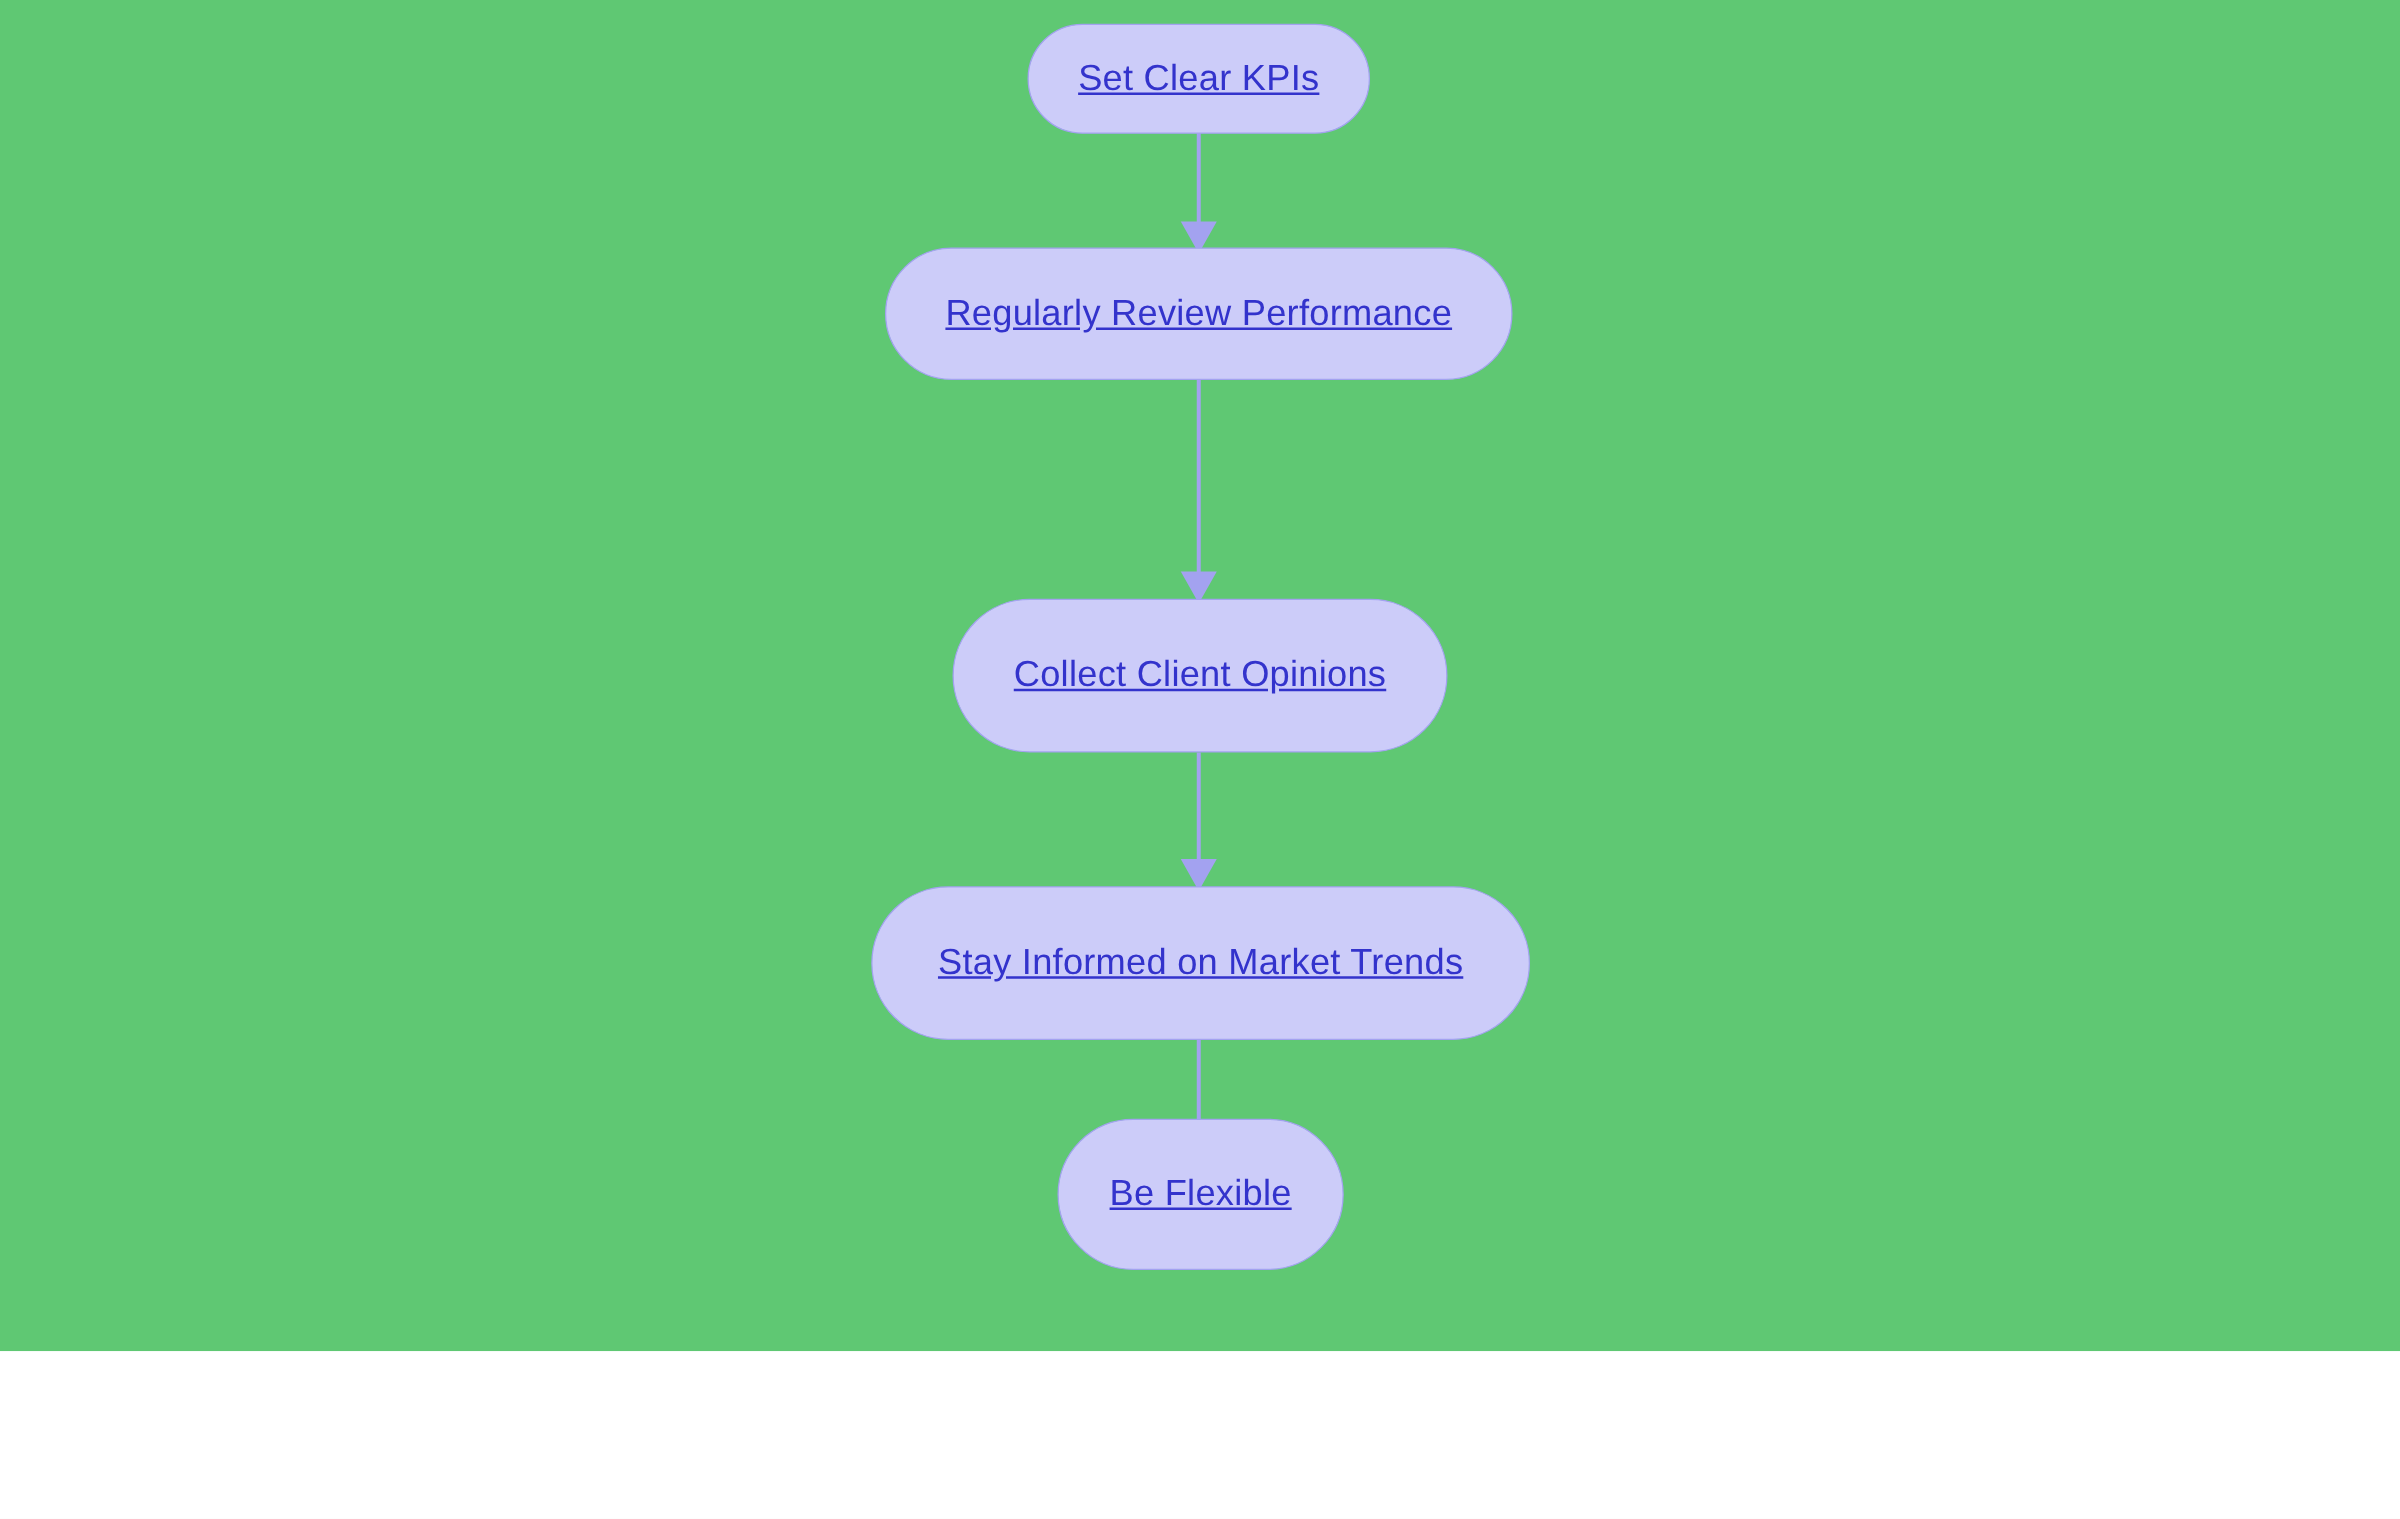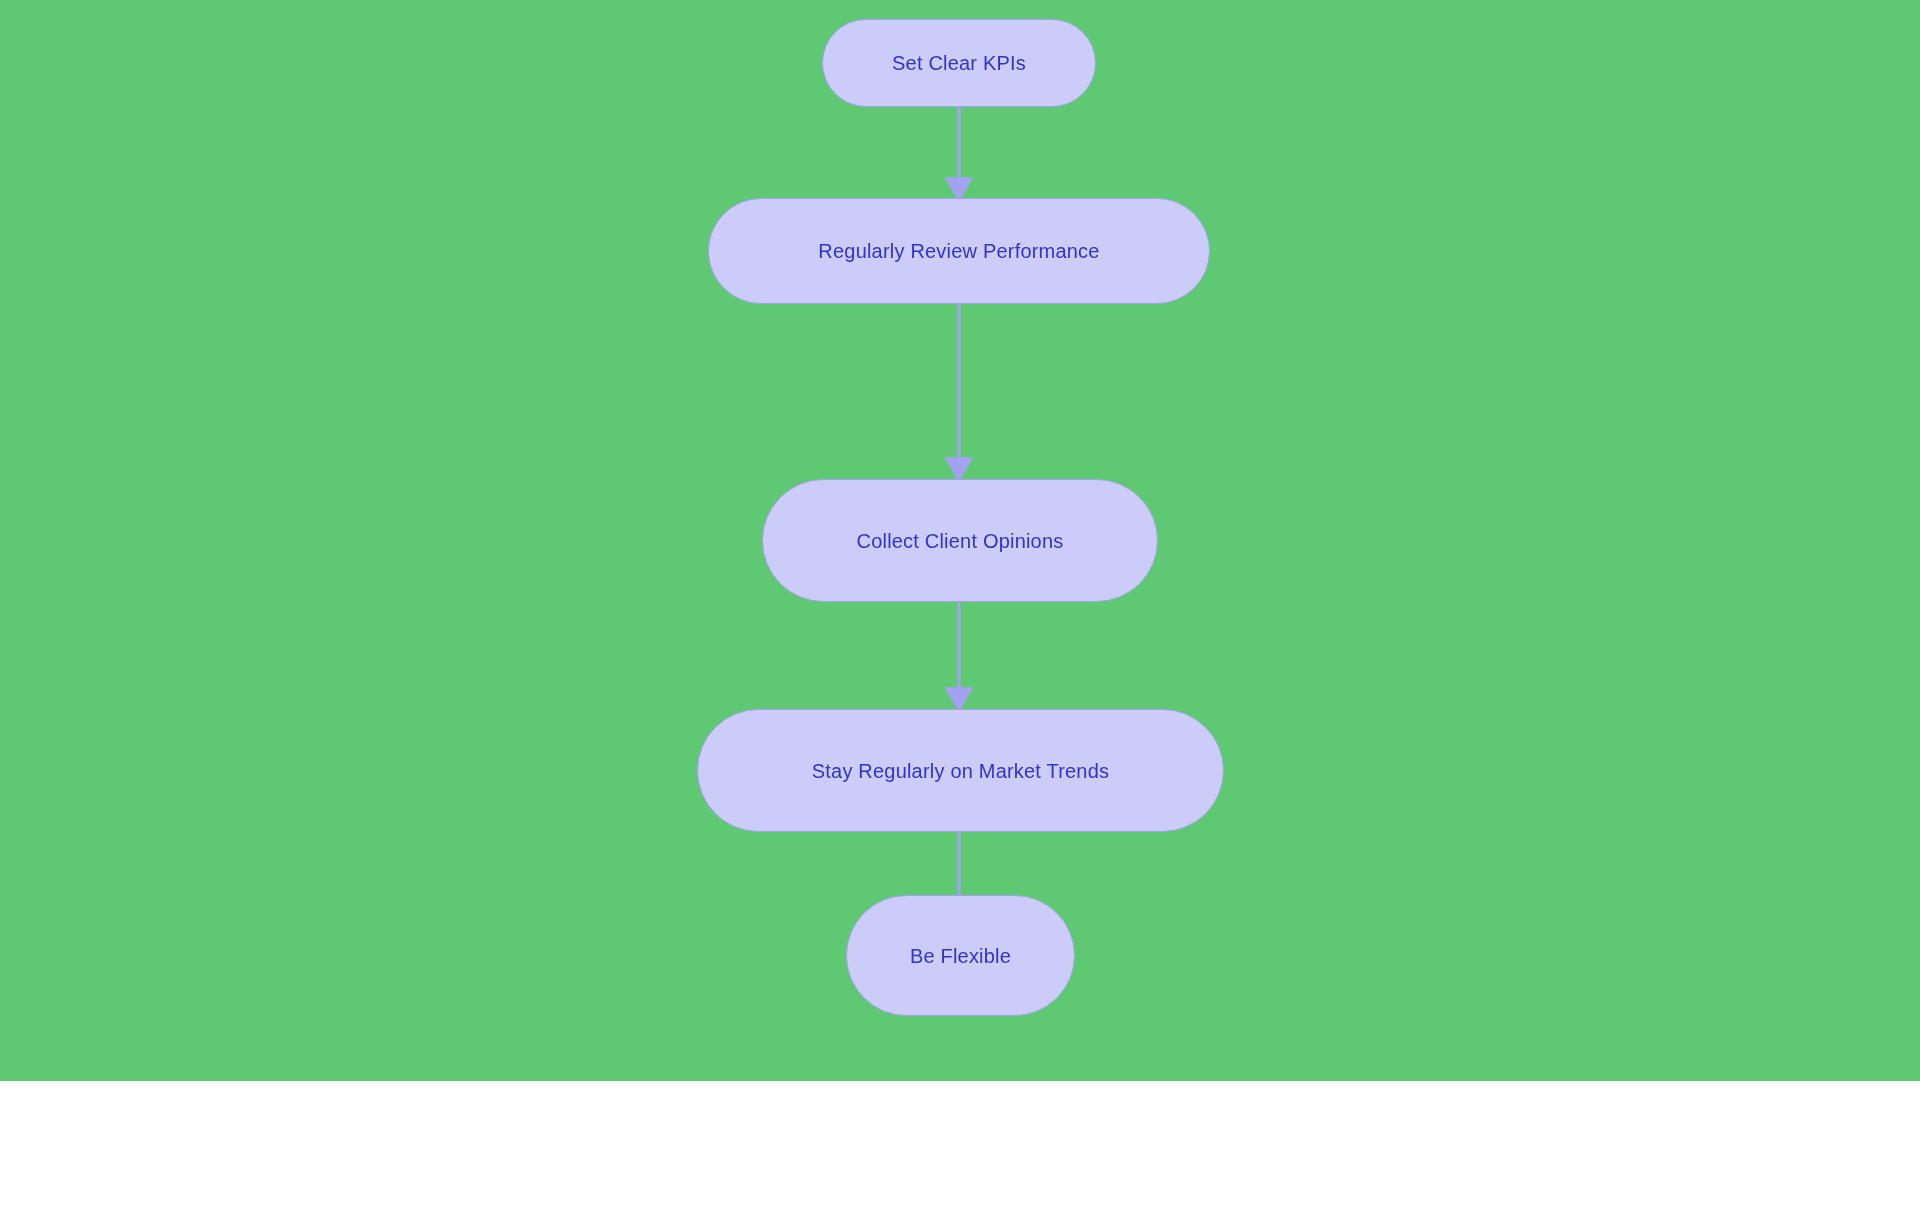--- a/index.html
+++ b/index.html
@@ -34,26 +34,27 @@
     position: absolute;
     box-sizing: border-box;
     background: #CCCCF9;
     border: 1.5px solid #A3A2F0;
     border-radius: 999px;
     display: flex;
     align-items: center;
     justify-content: center;
     text-align: center;
     color: #3333CC;
-    font-size: 20px;
+    font-size: 29px;
     font-weight: 400;
     letter-spacing: 0.2px;
     line-height: 1.2;
     white-space: nowrap;
     font-family: "Liberation Sans", sans-serif;
+    text-decoration: underline;
   }
   #footer {
     position: absolute;
     left: 0;
     top: 1081px;
     width: 1920px;
     height: 134px;
     background: #ffffff;
   }
 </style>
@@ -86,21 +87,21 @@
 
     <div class="node" style="left:762px; top:479px; width:396px; height:123px;">
       <span>Collect Client Opinions</span>
     </div>
 
     <div class="node" style="left:708px; top:198px; width:502px; height:106px;">
       <span>Regularly Review Performance</span>
     </div>
 
     <div class="node" style="left:697px; top:709px; width:527px; height:123px;">
-      <span>Stay Regularly on Market Trends</span>
+      <span>Stay Informed on Market Trends</span>
     </div>
 
     <div class="node" style="left:846px; top:895px; width:229px; height:121px;">
       <span>Be Flexible</span>
     </div>
 
   </div>
 
   <div id="footer">
     

